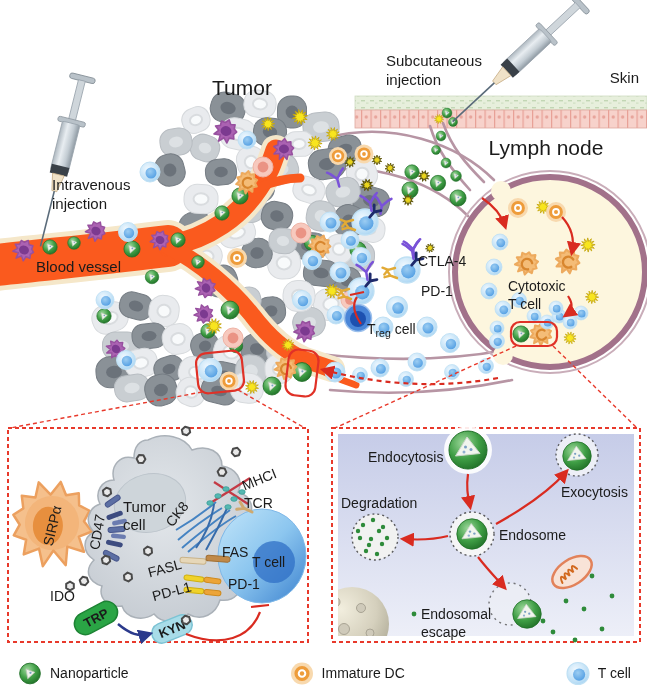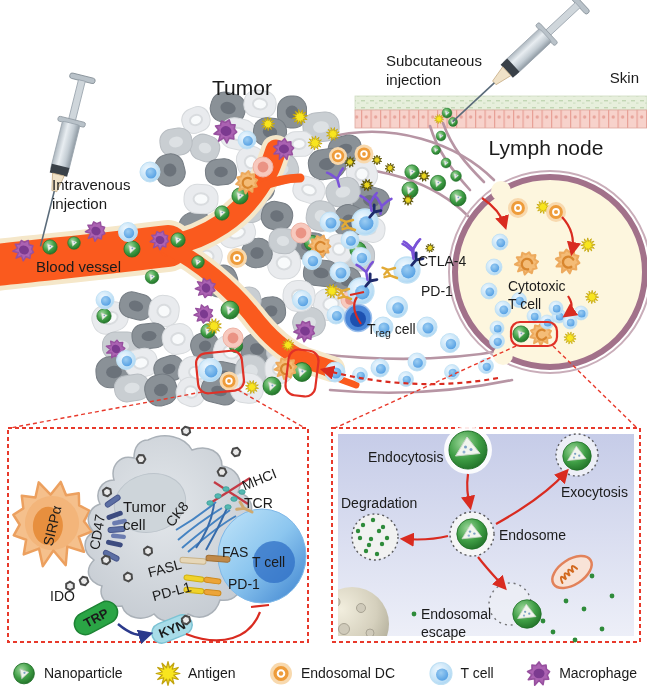--- a/index.html
+++ b/index.html
@@ -5,21 +5,21 @@
   html,body{margin:0;padding:0;background:#fff;}
   #stage{position:relative;width:647px;height:695px;background:#fff;overflow:hidden;
          font-family:"Liberation Sans",sans-serif;}
   svg text{font-family:"Liberation Sans",sans-serif;fill:#1b1b1b;}
   .t21{font-size:21px;}
   .t15{font-size:15px;}
   .t14{font-size:14px;}
   .t13b{font-size:13px;font-weight:bold;}
   #legend{position:absolute;left:0;top:656px;width:647px;height:34px;
           display:flex;align-items:center;justify-content:space-between;
-          padding:0 10px;box-sizing:border-box;gap:23px;}
+          padding:0 16px;box-sizing:border-box;gap:23px;}
   .leg-item{display:flex;align-items:center;gap:6px;font-size:14px;color:#1a1a1a;}
   .leg-ico{width:28px;height:27px;flex:0 0 auto;}
 </style>
 </head>
 <body>
 
 <div id="stage">
 <svg width="647" height="695" viewBox="0 0 647 695">
   <defs>
     <radialGradient id="gradNP" cx="38%" cy="32%" r="75%">
@@ -807,36 +807,24 @@
 
 <div id="legend">
   <div class="leg-item">
     <svg class="leg-ico" viewBox="0 0 28 27">
           <use href="#sym-np" transform="translate(14,13.5) scale(1.15)"></use>
         </svg>
     <span>Nanoparticle</span>
   </div>
   <div class="leg-item">
     <svg class="leg-ico" viewBox="0 0 28 27">
-          <use href="#sym-antigen" transform="translate(14,13.5) scale(1.25)"></use>
-        </svg>
-    <span>Antigen</span>
-  </div>
-  <div class="leg-item">
-    <svg class="leg-ico" viewBox="0 0 28 27">
           <use href="#sym-idc" transform="translate(14,13.5) scale(1.1)"></use>
         </svg>
-    <span>Endosomal DC</span>
+    <span>Immature DC</span>
   </div>
   <div class="leg-item">
     <svg class="leg-ico" viewBox="0 0 28 27">
           <use href="#sym-tcell" transform="translate(14,13.5) scale(1.1)"></use>
         </svg>
     <span>T cell</span>
   </div>
-  <div class="leg-item">
-    <svg class="leg-ico" viewBox="0 0 28 27">
-          <use href="#sym-mphage" transform="translate(14,13.5) scale(1.1)"></use>
-        </svg>
-    <span>Macrophage</span>
-  </div>
 </div>
 </div>
 
 </body></html>

